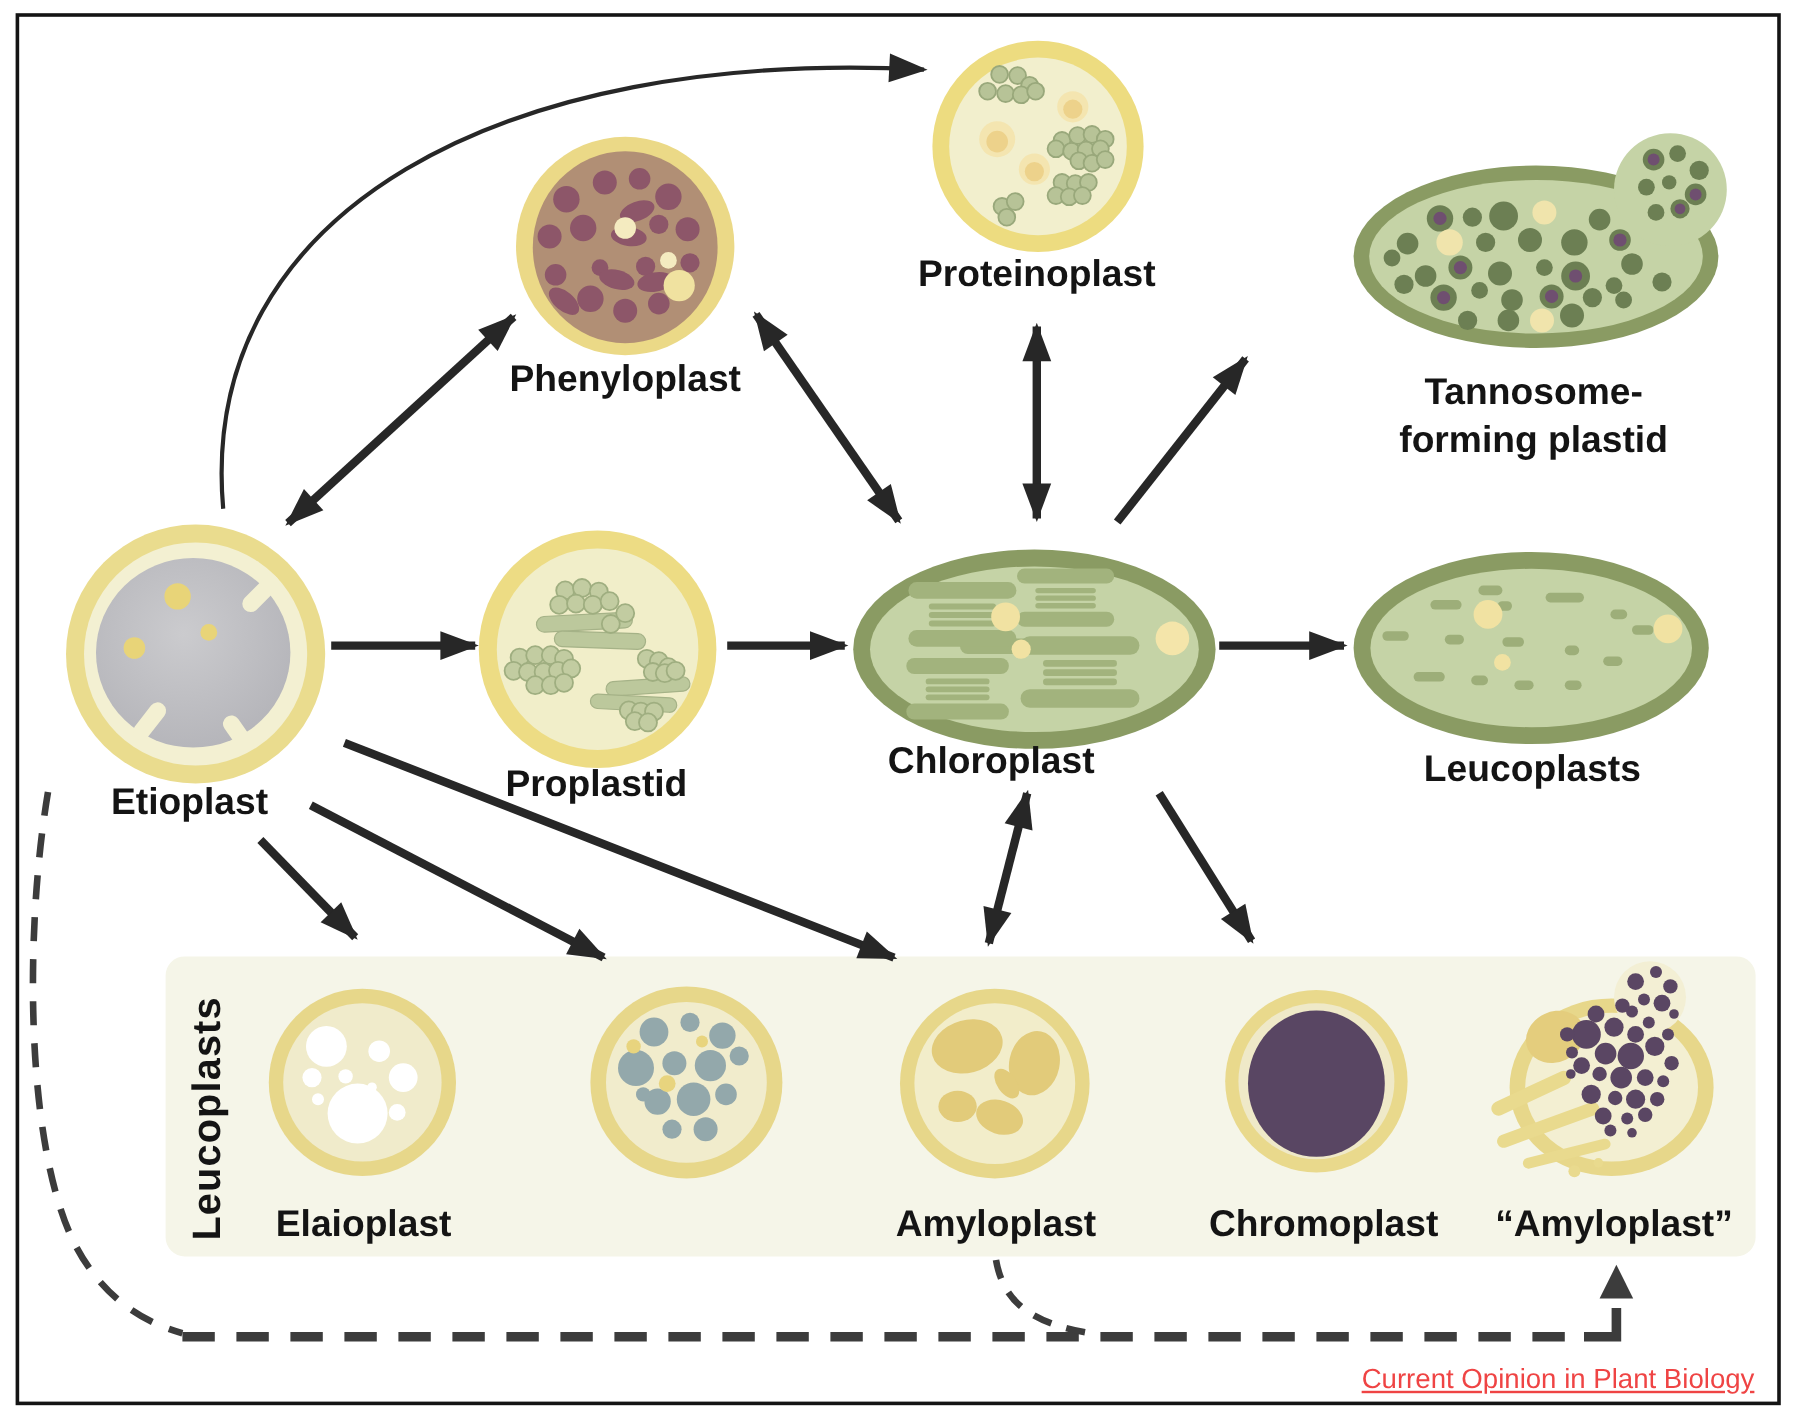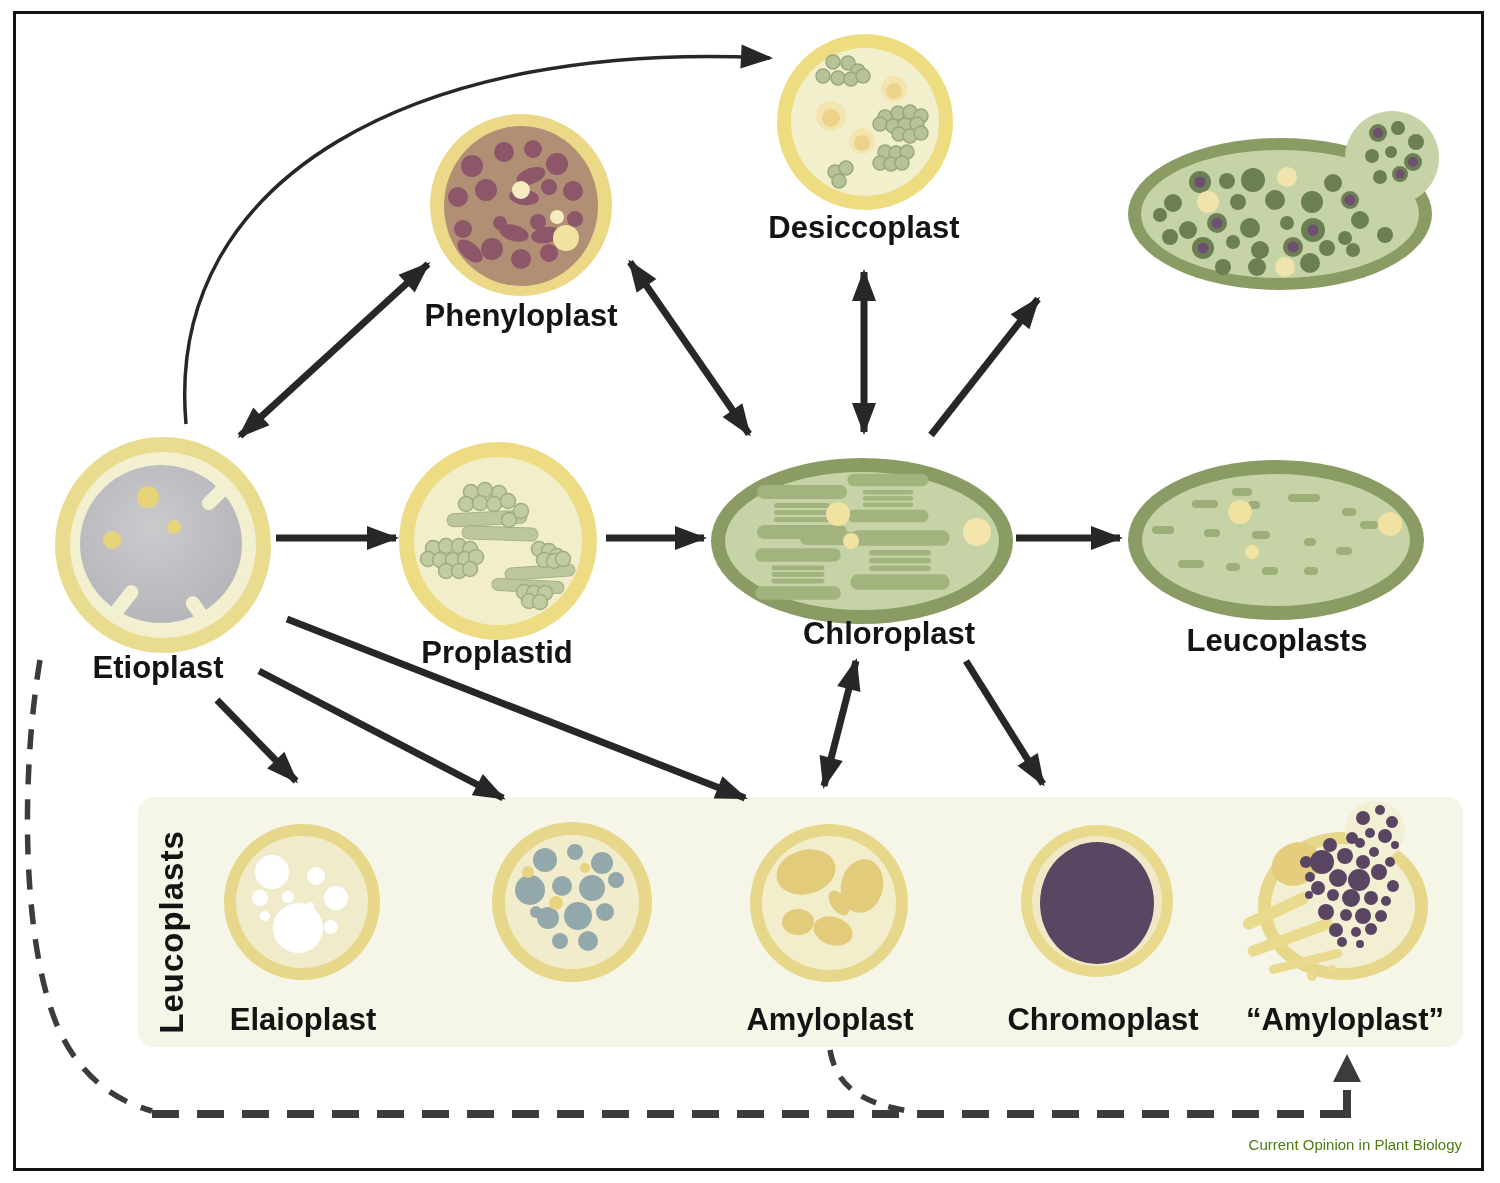--- a/index.html
+++ b/index.html
@@ -5,21 +5,21 @@
   html,body{margin:0;padding:0;background:#ffffff;}
   body{font-family:"Liberation Sans",sans-serif;}
   .stage{position:relative;width:1500px;height:1183px;background:#ffffff;overflow:hidden;}
   .frame{position:absolute;left:13px;top:11px;width:1471px;height:1160px;
          border:3px solid #141414;box-sizing:border-box;}
   .stage svg{position:absolute;left:0;top:0;}
   .lbl{position:absolute;transform:translate(-50%,-50%);font-weight:bold;font-size:31px;
        color:#141414;white-space:nowrap;text-align:center;}
   .lbl.two{white-space:normal;line-height:40px;width:420px;}
   .lbl.vert{transform:translate(-50%,-50%) rotate(-90deg);font-size:33px;letter-spacing:1px;}
-  .credit{position:absolute;font-size:15px;color:#4d7c0f;white-space:nowrap;}
+  .credit{position:absolute;font-size:23px;color:#ef4444;white-space:nowrap;text-decoration:underline;}
 </style>
 </head>
 <body>
 
 <div class="stage">
   <div class="frame"></div>
 
   <svg width="1500" height="1183" viewBox="0 0 1500 1183">
     <defs>
       <marker id="ah" markerUnits="userSpaceOnUse" markerWidth="34" markerHeight="26" viewBox="0 0 34 26" refX="30" refY="13" orient="auto-start-reverse">
@@ -407,23 +407,27 @@
         <circle cx="1330" cy="845" r="7"></circle>
           <circle cx="1352" cy="838" r="6"></circle>
           <circle cx="1374" cy="852" r="5"></circle>
         <circle cx="1390" cy="862" r="5"></circle>
       </g>
     </g>
   </svg>
 
   <div class="lbl" style="left:158px;top:668px">Etioplast</div>
   <div class="lbl" style="left:521px;top:316px">Phenyloplast</div>
-  <div class="lbl" style="left:864px;top:228px">Desiccoplast</div>
+  <div class="lbl" style="left:864px;top:228px">Proteinoplast</div>
+  <div class="lbl two" style="left:1278px;top:347px">
+    <span>Tannosome-</span><br>
+    <span>forming plastid</span>
+  </div>
   <div class="lbl" style="left:497px;top:653px">Proplastid</div>
-  <div class="lbl" style="left:889px;top:634px">Chloroplast</div>
+  <div class="lbl" style="left:826px;top:634px">Chloroplast</div>
   <div class="lbl" style="left:1277px;top:641px">Leucoplasts</div>
   <div class="lbl vert" style="left:172px;top:932px">Leucoplasts</div>
   <div class="lbl" style="left:303px;top:1020px">Elaioplast</div>
   <div class="lbl" style="left:830px;top:1020px">Amyloplast</div>
   <div class="lbl" style="left:1103px;top:1020px">Chromoplast</div>
   <div class="lbl" style="left:1345px;top:1020px">“Amyloplast”</div>
   <div class="credit" style="right:38px;top:1136px">Current Opinion in Plant Biology</div>
 </div>
 
 </body></html>

